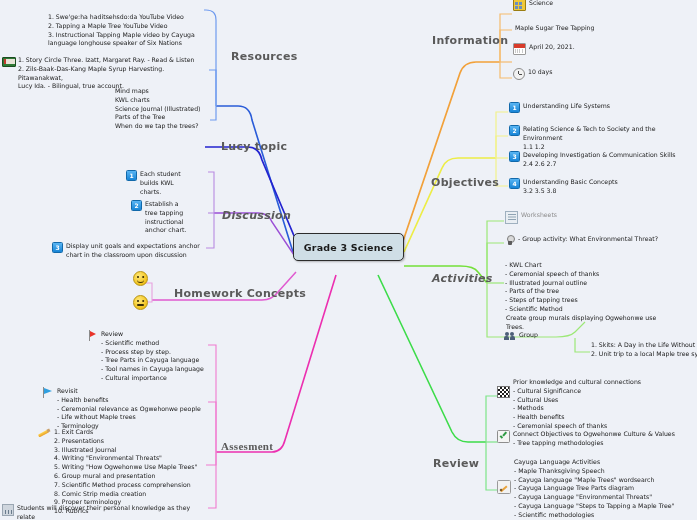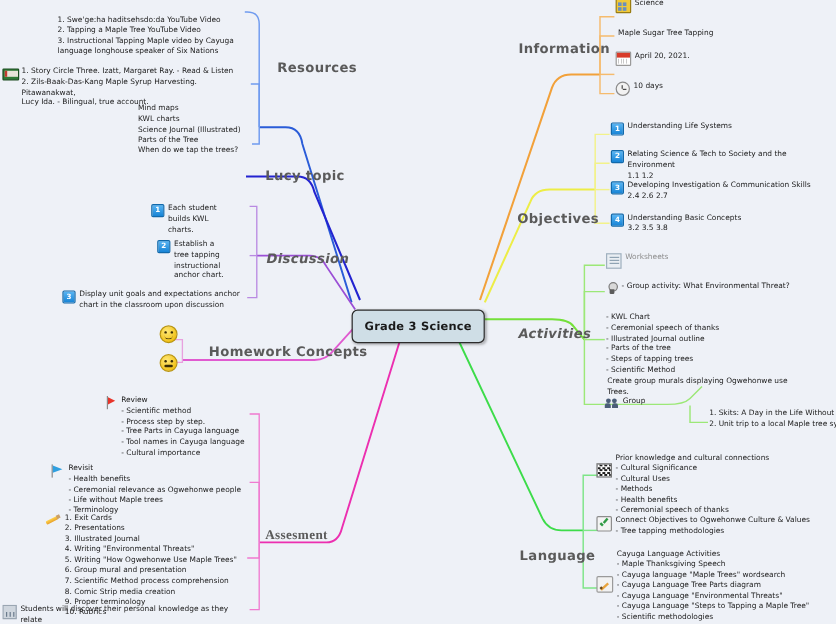--- a/index.html
+++ b/index.html
@@ -10,21 +10,21 @@
     position:relative;
   }
   #canvas{position:absolute;inset:0;width:697px;height:520px;}
   svg.edges{position:absolute;left:0;top:0;width:697px;height:520px;pointer-events:none;}
 
   .node{position:absolute;box-sizing:border-box;}
   .nodetext{font-size:6.2px;line-height:1.42;color:#1b1b1b;white-space:pre-line;}
 
   
   #central{
-    left:293px;top:258px;width:111px;height:28px;
+    left:293px;top:233px;width:111px;height:28px;
     background:#cfdee6;border:1.4px solid #2c2c2c;border-radius:5px;
     display:flex;align-items:center;justify-content:center;
     font-size:9.5px;font-weight:bold;color:#1a1a1a;
     letter-spacing:.2px;
     box-shadow:1px 1px 2px rgba(0,0,0,.25);
   }
 
   
   .branchlabel{
     position:absolute;font-size:11px;font-weight:bold;color:#5a5a5a;
@@ -149,21 +149,21 @@
   <div id="central" class="node">Grade 3 Science</div>
 
   <div class="branchlabel" style="left:231px;top:50px;">Resources</div>
   <div class="branchlabel" style="left:221px;top:140px;">Lucy topic</div>
   <div class="branchlabel" style="left:222px;top:209px;font-style:italic;">Discussion</div>
   <div class="branchlabel" style="left:174px;top:287px;">Homework Concepts</div>
   <div class="branchlabel" style="left:221px;top:440px;font-family:Liberation Serif, serif;">Assesment</div>
   <div class="branchlabel" style="left:432px;top:34px;">Information</div>
   <div class="branchlabel" style="left:431px;top:129px;margin-top:47px;">Objectives</div>
   <div class="branchlabel" style="left:432px;top:272px;font-style:italic;">Activities</div>
-  <div class="branchlabel" style="left:433px;top:457px;">Language</div>
+  <div class="branchlabel" style="left:433px;top:457px;">Review</div>
 
   <div class="leaf" style="left:48px;top:13px;width:160px;">
     <div class="nodetext">1.  Swe'ge:ha haditsehsdo:da  YouTube Video
 2.  Tapping a Maple Tree  YouTube Video
 3.  Instructional Tapping Maple video by Cayuga
 language longhouse speaker of Six Nations</div>
   </div>
   <div class="leaf" style="left:2px;top:56px;width:206px;">
     <span class="ic ic-book"></span>
     <div class="nodetext">1. Story Circle Three. Izatt, Margaret Ray.  - Read &amp; Listen

